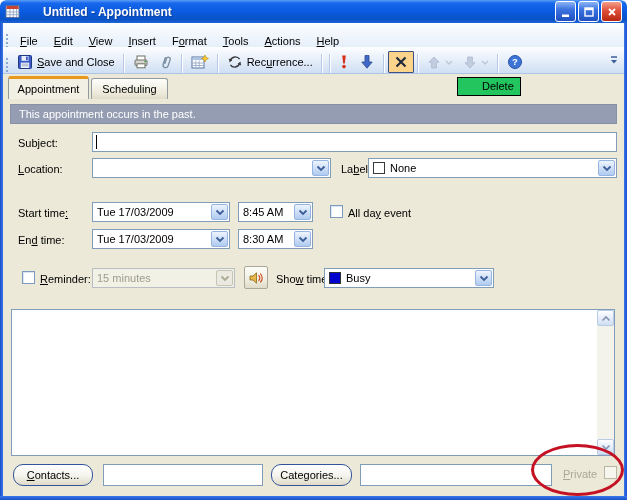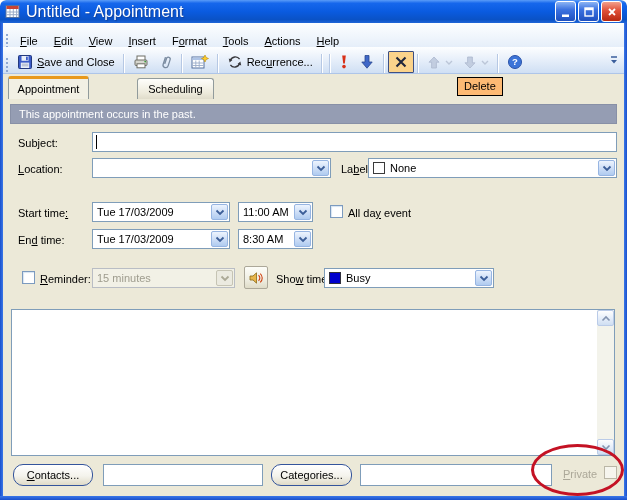--- a/index.html
+++ b/index.html
@@ -6,21 +6,21 @@
   html,body { background:#fff; }
   body { font-family: "Liberation Sans", sans-serif; font-size: 11px; color:#000; }
   u { text-decoration: underline; }
 
   #window { position: relative; width: 627px; height: 500px; background:#ECE9D8; overflow:hidden; border-radius:6px 6px 0 0; }
 
   
   .titlebar { position:absolute; left:0; top:0; width:627px; height:23px;
     background: linear-gradient(180deg,#5A9CF8 0%,#1667EC 14%,#0A5BE0 50%,#0A52C6 85%,#2066D8 100%);
     border-radius:6px 6px 0 0; display:flex; align-items:center; padding:0 5px; }
-  .titlebar .title { color:#fff; font-weight:normal; font-size:16px; margin-left:5px;
+  .titlebar .title { color:#fff; font-weight:bold; font-size:12px; margin-left:22px;
     text-shadow: 1px 1px 1px #10409C; flex:1; white-space:nowrap; }
   .winbtns { display:flex; gap:2px; }
   .wbtn { width:21px; height:21px; border-radius:3px; border:1px solid #FFF; display:flex; align-items:center; justify-content:center; }
   .wbtn.blue { background: linear-gradient(180deg,#8CB4F4 0%,#3C72E0 40%,#1E50C0 100%); }
   .wbtn.red  { background: linear-gradient(180deg,#F2A08C 0%,#E05038 45%,#B82810 100%); }
 
   .side-l { position:absolute; left:0; top:23px; width:3px; height:477px; background:linear-gradient(90deg,#1A50CC,#3A77E8); }
   .side-r { position:absolute; right:0; top:23px; width:3px; height:477px; background:linear-gradient(90deg,#3A77E8,#1A50CC); }
   .side-b { position:absolute; left:0; bottom:0; width:627px; height:4px; background:linear-gradient(180deg,#3A77E8,#1A50CC); }
 
@@ -38,30 +38,30 @@
     border-bottom:1px solid #AEC5E8; display:flex; align-items:flex-end; }
   .tbtn { display:flex; align-items:center; gap:4px; height:22px; padding:0 4px;
     border:1px solid transparent; border-radius:1px; white-space:nowrap; }
   .tbtn.hovered { background:#FBD38B; border:1px solid #3E4F82; }
   .tsep { width:2px; height:19px; margin:0 3px;
     background: linear-gradient(90deg,#B6C8E4 0 1px,#FFFFFF 1px 2px); }
   .toolbar-overflow { position:absolute; right:3px; top:5px; width:14px; height:18px;
     display:flex; align-items:center; justify-content:center; }
 
   
-  .tooltip { position:absolute; left:457px; top:77px; height:19px; padding:2px 6px 3px 6px;
-    background:#fdba74; border:1px solid #000; z-index:50; }
+  .tooltip { position:absolute; left:457px; top:77px; height:19px; padding:2px 6px 3px 24px;
+    background:#22c55e; border:1px solid #000; z-index:50; }
 
   
   .tab { position:absolute; border:1px solid #919B9C; border-bottom:none;
     border-radius:3px 3px 0 0; display:flex; align-items:center; justify-content:center; }
   .tab.active { left:8px; top:76px; width:81px; height:23px; background:#F2F0E4;
     border-top:3px solid #E8991C; z-index:5; }
   .tab.inactive { left:91px; top:78px; width:77px; height:21px;
-    background: linear-gradient(180deg,#FEFEFB 0%,#EDEADB 70%,#E0DCCB 100%); margin-left: 46px; }
+    background: linear-gradient(180deg,#FEFEFB 0%,#EDEADB 70%,#E0DCCB 100%); }
 
   
   .banner { position:absolute; left:10px; top:104px; width:607px; height:20px;
     background:#959DB3; border:1px solid #8890A6; color:#FFF;
     display:flex; align-items:center; padding-left:8px; }
 
   
   .flabel { position:absolute; white-space:nowrap; }
   .txt { position:absolute; height:20px; background:#fff; border:1px solid #7F9DB9;
     font-family:"Liberation Sans",sans-serif; font-size:11px; padding:0 4px; outline:none; }
@@ -304,21 +304,21 @@
   <span class="flabel" style="left:18px; top:207px;">Start time<u>:</u></span>
   <div class="combo" style="left:92px; top:202px; width:138px;">
     <span class="val">Tue 17/03/2009</span>
     <span class="dd">
       <svg width="10" height="7" viewBox="0 0 10 7">
           <path d="M1.5 1.5 L5 5 L8.5 1.5" fill="none" stroke="#3C5E98" stroke-width="1.8"></path>
         </svg>
     </span>
   </div>
   <div class="combo" style="left:238px; top:202px; width:75px;">
-    <span class="val">11:00 AM</span>
+    <span class="val">8:45 AM</span>
     <span class="dd">
       <svg width="10" height="7" viewBox="0 0 10 7">
           <path d="M1.5 1.5 L5 5 L8.5 1.5" fill="none" stroke="#3C5E98" stroke-width="1.8"></path>
         </svg>
     </span>
   </div>
   <span class="cb" style="left:330px; top:205px;"></span>
   <span class="flabel" style="left:348px; top:207px;">All da<u>y</u> event</span>
 
   <span class="flabel" style="left:18px; top:234px;">En<u>d</u> time:</span>

